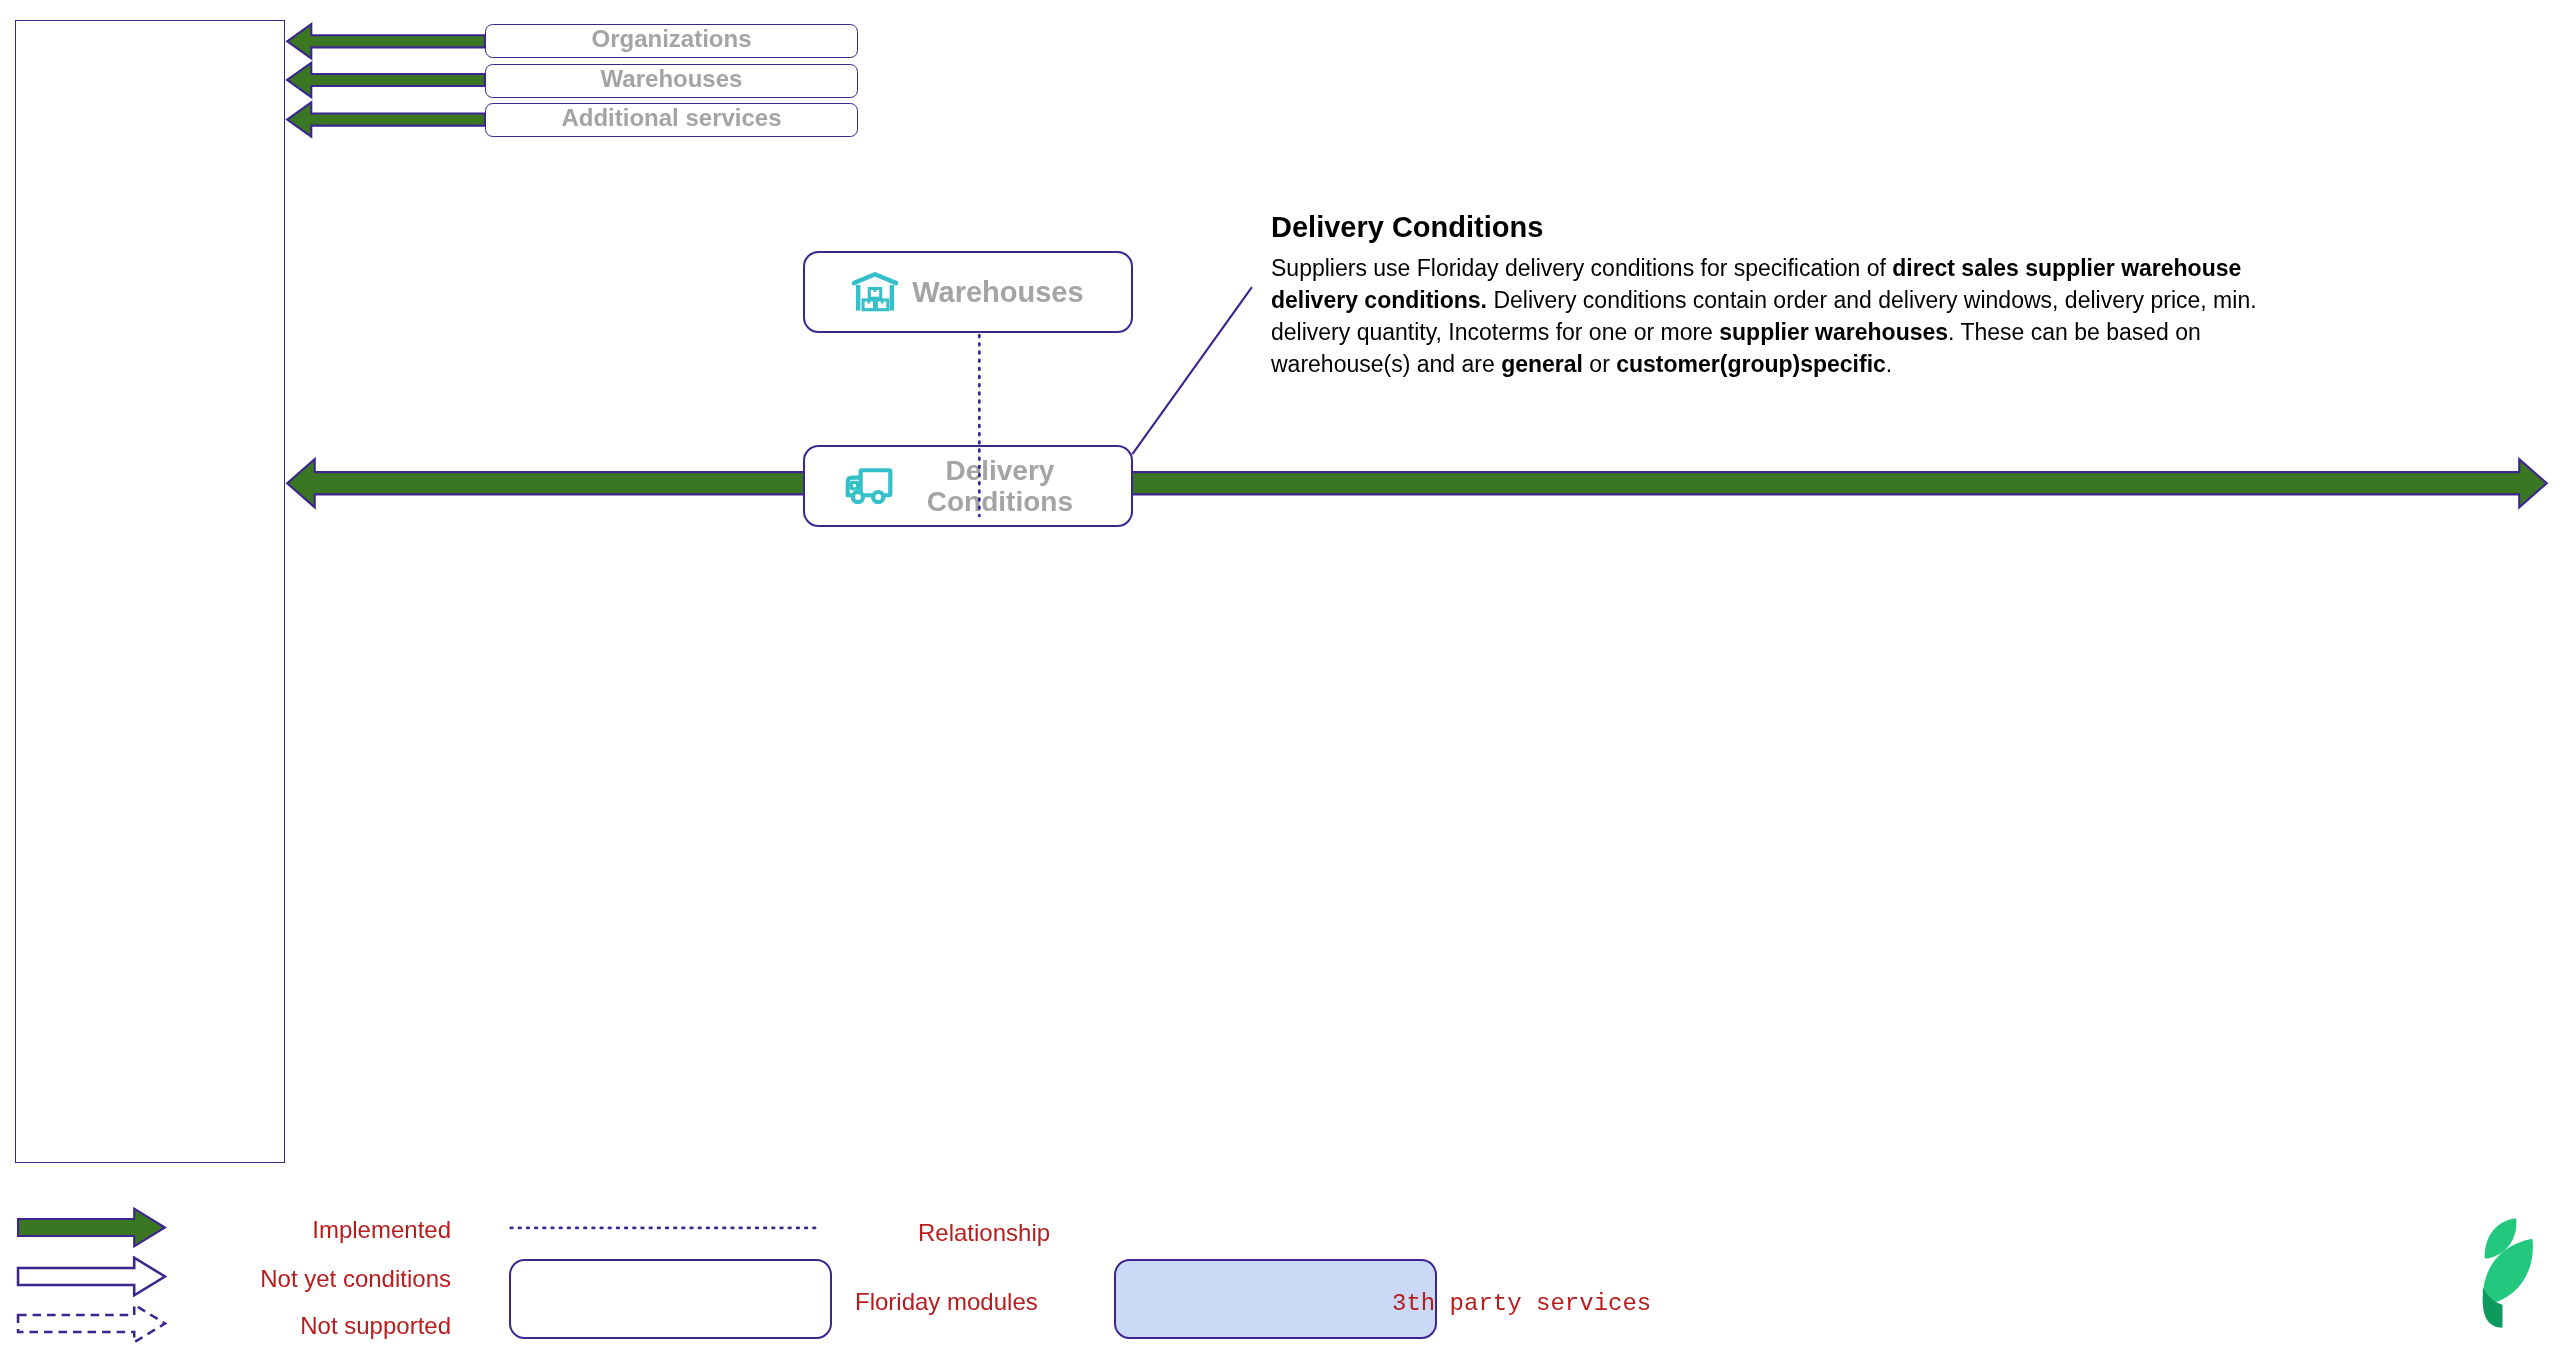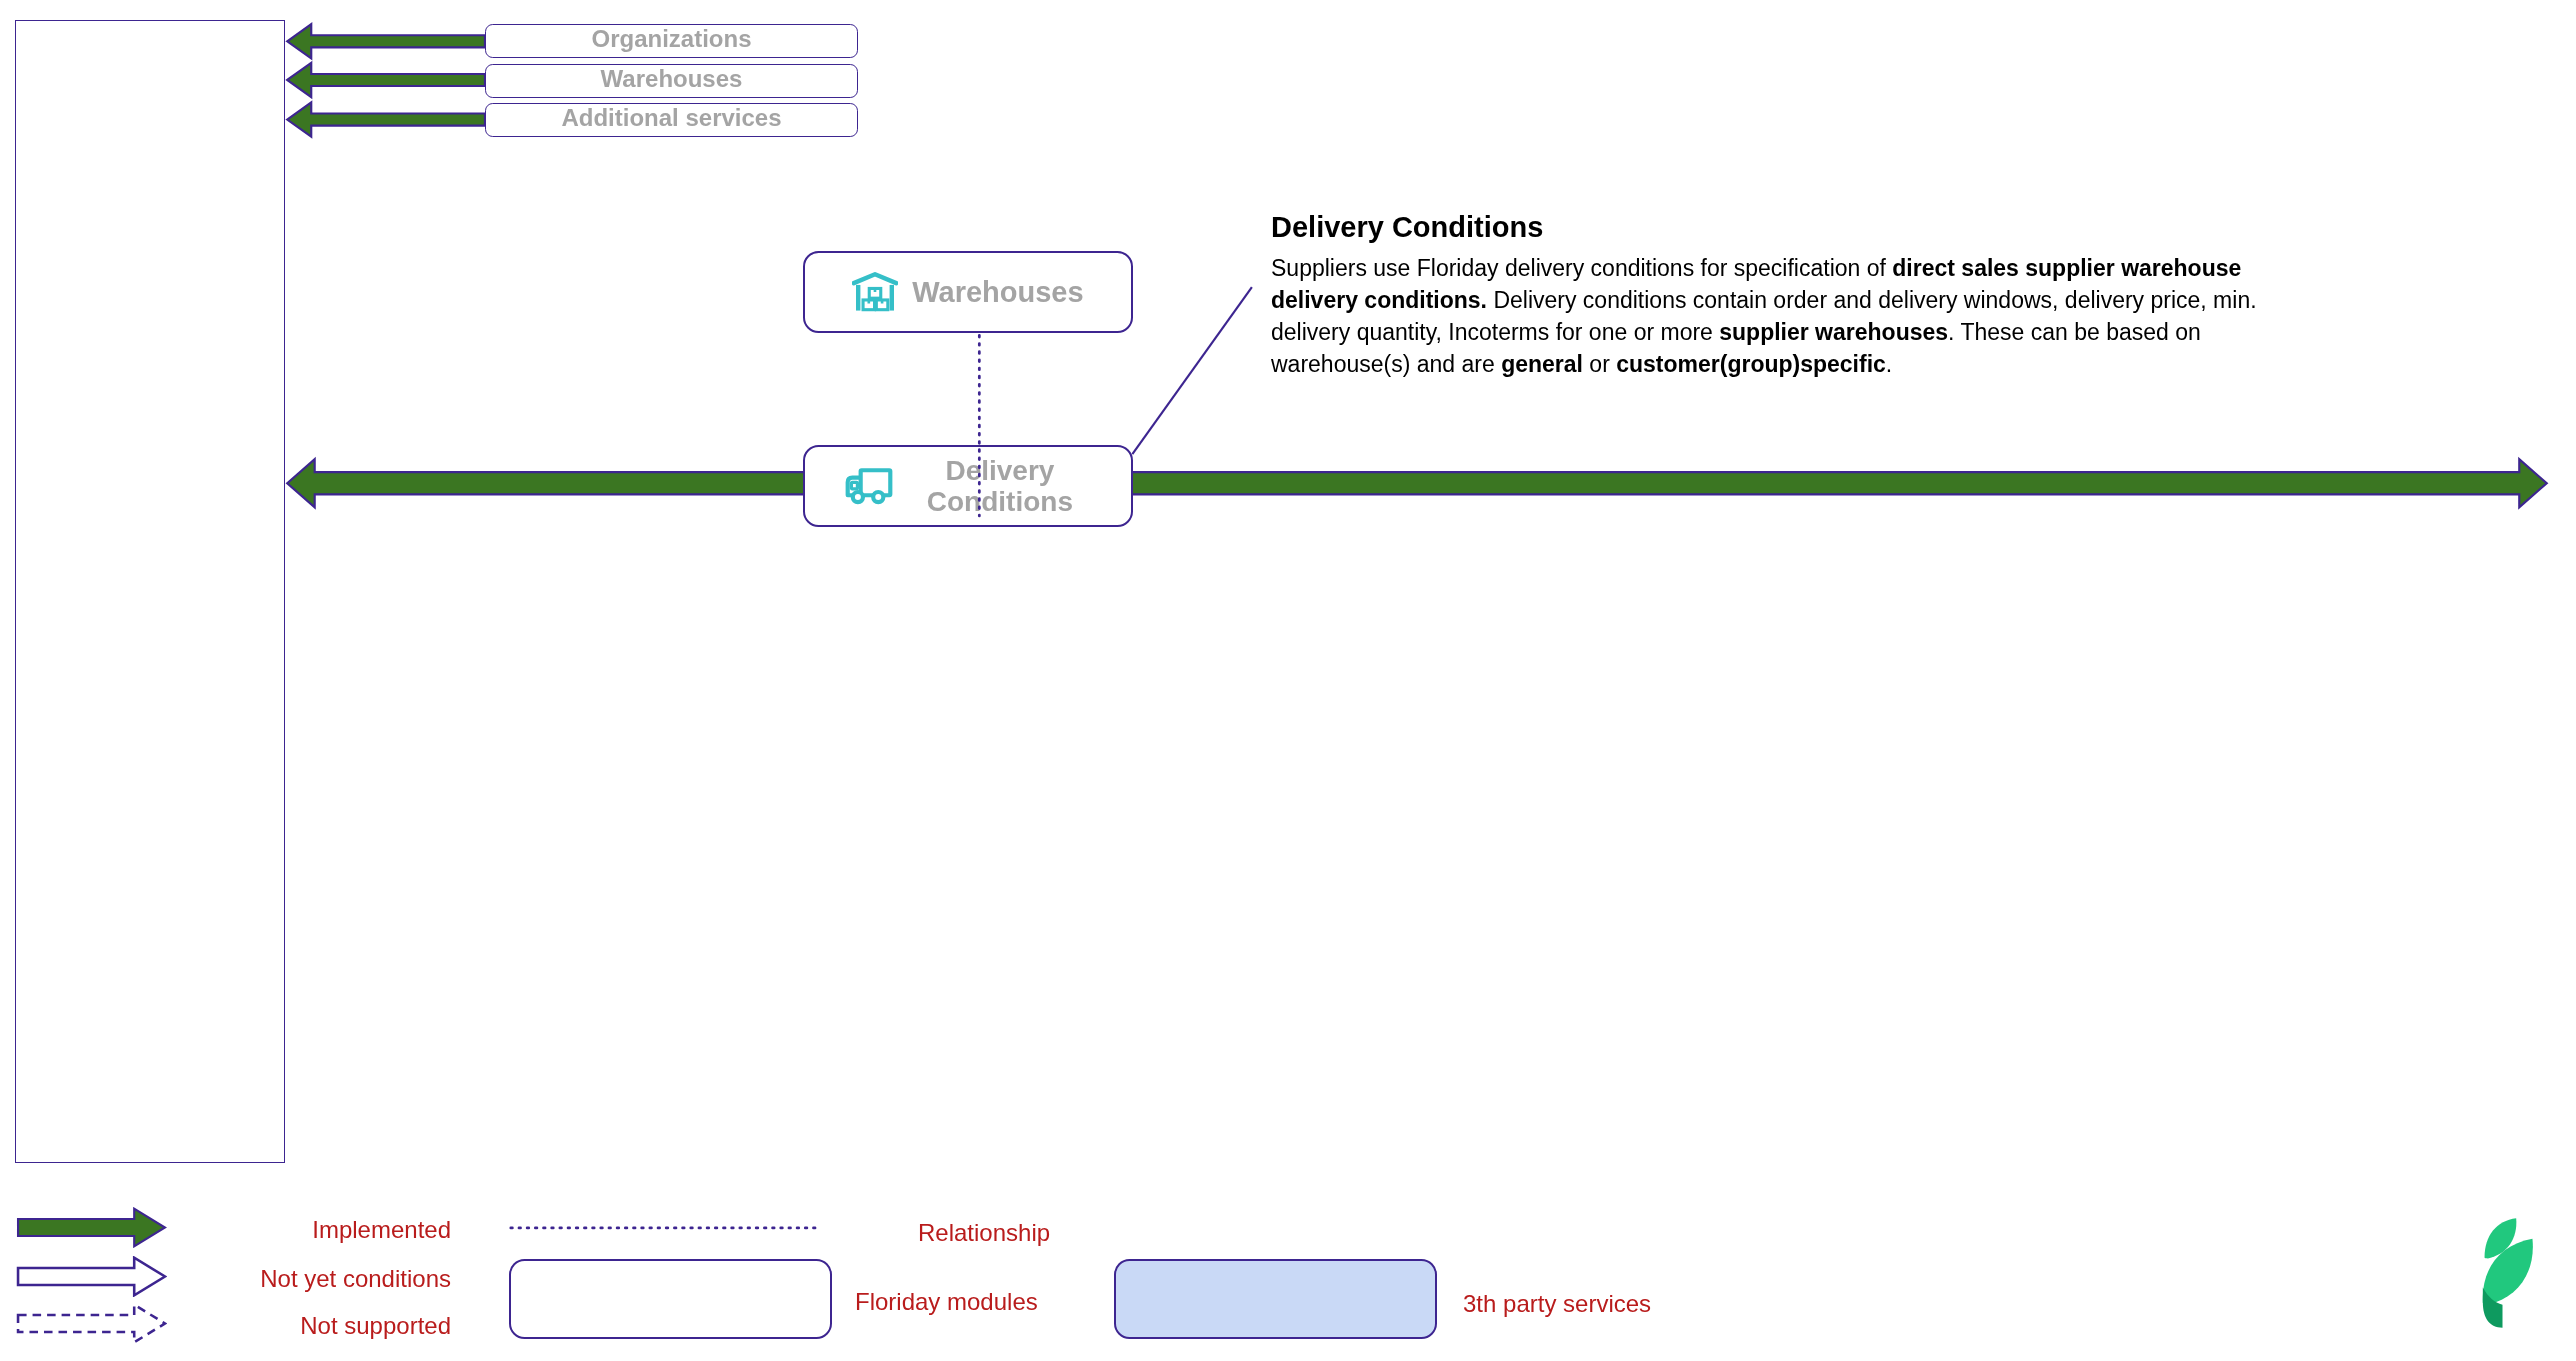--- a/index.html
+++ b/index.html
@@ -58,21 +58,21 @@
   .lt-right{left:129px;width:322px;text-align:right;}
   .lt1{top:1216px}
   .lt2{top:1265px}
   .lt3{top:1312px}
   .relationship-line{position:absolute;left:509px;top:1221px;width:310px;height:13.8px;z-index:2;}
   .lt-relationship{left:918px;top:1219px;}
   .legend-box{position:absolute;top:1259px;width:323px;height:80px;border:2.1px solid var(--purple);border-radius:15.5px;z-index:2;box-sizing:border-box;}
   .legend-box.modules{left:509px;background:#fff;}
   .legend-box.thirdparty{left:1114px;background:var(--blue-fill);}
   .lt-modules{left:855px;top:1288px;}
-  .lt-thirdparty{left:1463px;top:1290px;}
+  .lt-thirdparty{left:1392px;top:1290px;font-family:Liberation Mono, monospace;}
 
   .logo{position:absolute;left:2464px;top:1212px;width:77px;height:122px;z-index:2;}
 </style>
 </head>
 <body>
 
 <div id="canvas">
 
   <svg class="layer under" viewBox="0 0 2996 1584">
     <polygon points="334,48 362,28 362,41 564,41 564,55 362,55 362,68" style="fill:var(--green);stroke:var(--purple);stroke-width:2.5"></polygon>

